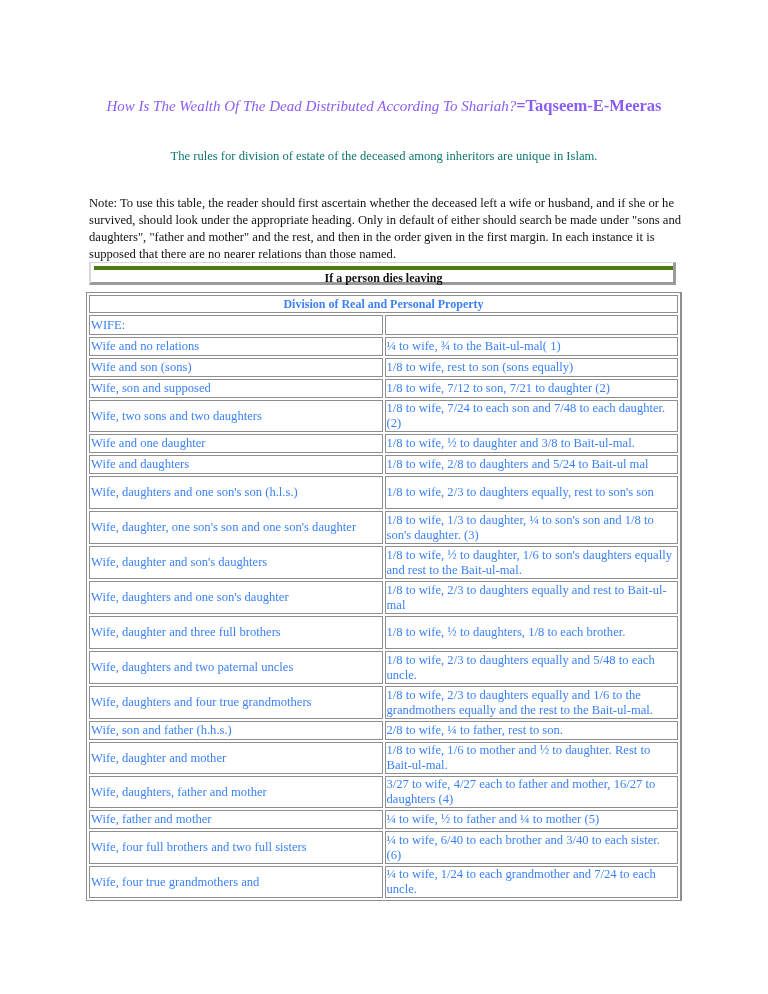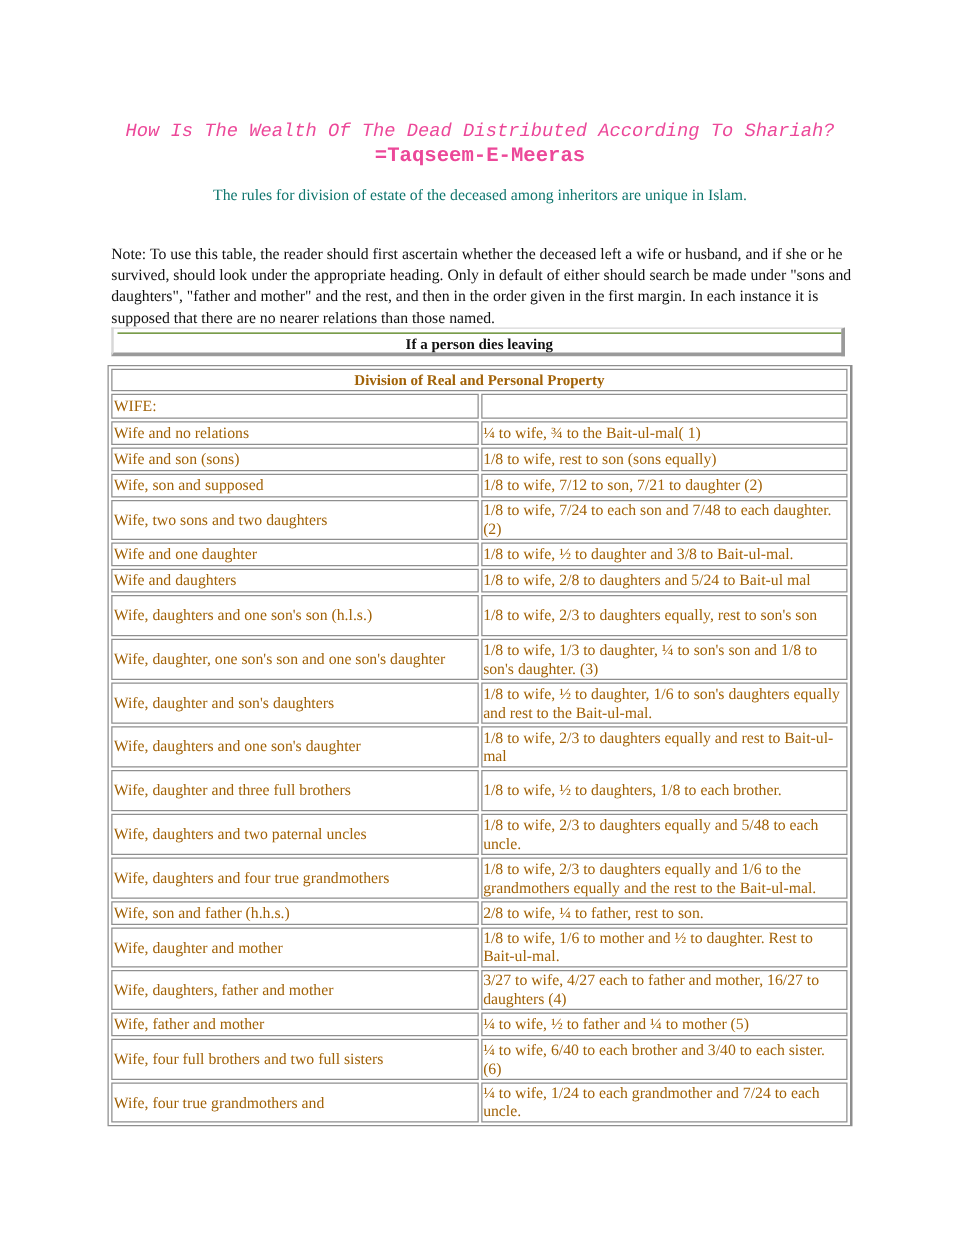--- a/index.html
+++ b/index.html
@@ -4,22 +4,22 @@
 <style>
   html, body { margin: 0; padding: 0; background: #ffffff; }
   body {
     width: 768px; height: 994px; position: relative; overflow: hidden;
     font-family: "DejaVu Serif", "Liberation Serif", serif;
     color: #111;
   }
   .page { position: absolute; left: 0; top: 0; width: 768px; height: 994px; }
   .title {
     position: absolute; left: 84px; width: 600px; top: 96px;
-    text-align: center; color: #ec4899; line-height: 19px;
-    font-family: Liberation Mono, monospace;
+    text-align: center; color: #8b5cf6; line-height: 19px;
+    font-family: Liberation Serif, serif;
   }
   .title .ital { font-style: italic; font-size: 15px; }
   .title .bold { font-weight: bold; font-size: 16.5px; }
   .subtitle {
     position: absolute; left: 84px; width: 600px; top: 149px;
     text-align: center; font-size: 12.6px;
     font-family: "Liberation Serif", serif; color: #0f766e;
   }
   .note {
     position: absolute; left: 89px; width: 596px; top: 180px;
@@ -27,29 +27,29 @@
     font-family: "Liberation Serif", serif; color: #111; margin-top: 15px;
   }
   .leaving-box {
     position: absolute; left: 89px; top: 262px; width: 587px; height: 23px;
     border-top: 1px solid #d8d8d8; border-left: 2px solid #d8d8d8;
     border-right: 3px solid #9a9a9a; border-bottom: 3px solid #9a9a9a;
     box-sizing: border-box;
   }
   .leaving-box .inner {
     position: absolute; left: 3px; right: 0; top: 3px; bottom: 0;
-    border-top: 1px solid #4d7c0f;
+    border-top: 4px solid #4d7c0f;
     text-align: center; font-weight: bold; font-size: 12px; line-height: 16px;
     font-family: "Liberation Serif", serif;
   }
   table.dist {
     position: absolute; left: 86px; top: 292px; width: 596px;
     border-collapse: separate; border-spacing: 2px;
     border: 1px solid #8e8e8e; border-right: 2px solid #8e8e8e;
-    font-family: "Liberation Serif", serif; font-size: 12.6px; color: #a16207;
+    font-family: "Liberation Serif", serif; font-size: 12.6px; color: #3b82f6;
     table-layout: fixed;
   }
   table.dist td {
     border: 1px solid #8e8e8e; padding: 0 1px; vertical-align: middle;
     line-height: 15px;
   }
   table.dist td.c1 { width: 206px; }
   table.dist tr.single td { height: 17px; }
   table.dist tr.double td { height: 31px; }
   table.dist td.heading { text-align: center; font-weight: bold; font-size: 12px; height: 16px; }

